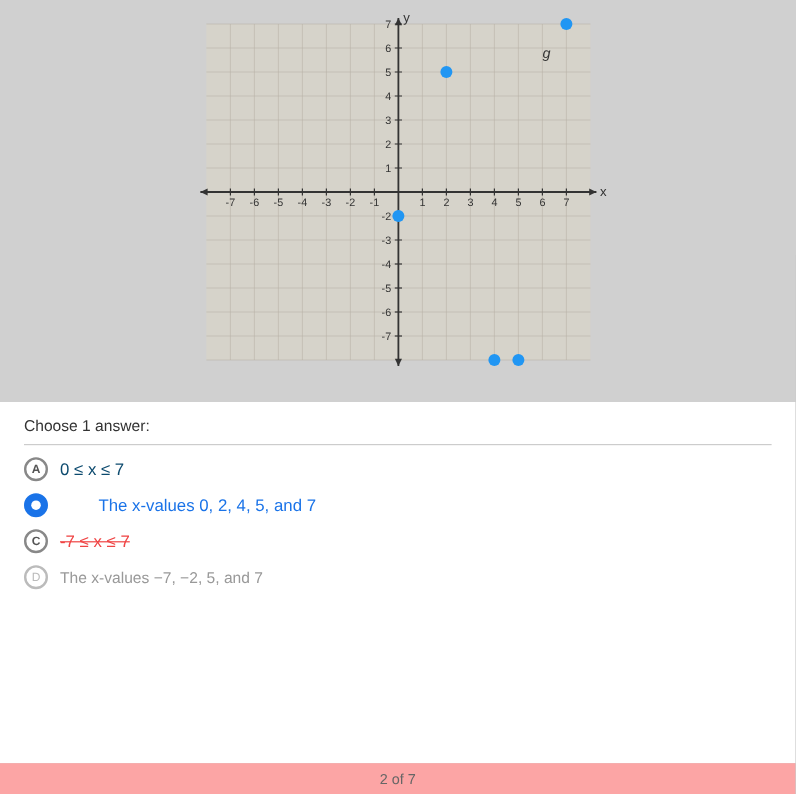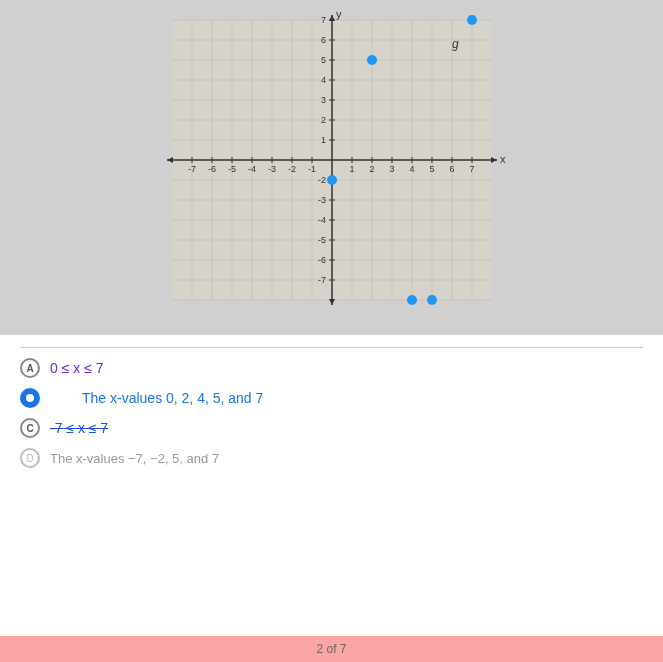--- a/index.html
+++ b/index.html
@@ -78,25 +78,25 @@
       color: #555;
       font-weight: bold;
     }
     .radio-circle.letter-d {
       border-color: #bbb;
       font-size: 11px;
       color: #999;
     }
     .answer-text {
       font-size: 14px;
-      color: #6d28d9;
+      color: #0c4a6e;
     }
     .answer-text.strikethrough {
       text-decoration: line-through;
-      color: #1d4ed8;
+      color: #ef4444;
       text-align: right;
     }
     .answer-text.blue-selected {
       color: #1a73e8;
       font-weight: 500;
       margin-left: 32px;
     }
     .page-indicator {
       text-align: center;
       font-size: 12px;
@@ -243,20 +243,21 @@
 
     <circle cx="270" cy="290" r="5" fill="#2196F3"></circle>
 
     <circle cx="290" cy="290" r="5" fill="#2196F3"></circle>
 
     <circle cx="330" cy="10" r="5" fill="#2196F3"></circle>
   </svg>
 </div>
 
 <div class="answer-section">
+  <div class="choose-label">Choose 1 answer:</div>
   <hr class="divider">
 
   <div class="answer-option">
     <div class="radio-circle letter-a">
       <span style="font-size:10px;color:#555;">A</span>
     </div>
     <span class="answer-text">0 ≤ x ≤ 7</span>
   </div>
 
   <div class="answer-option">

